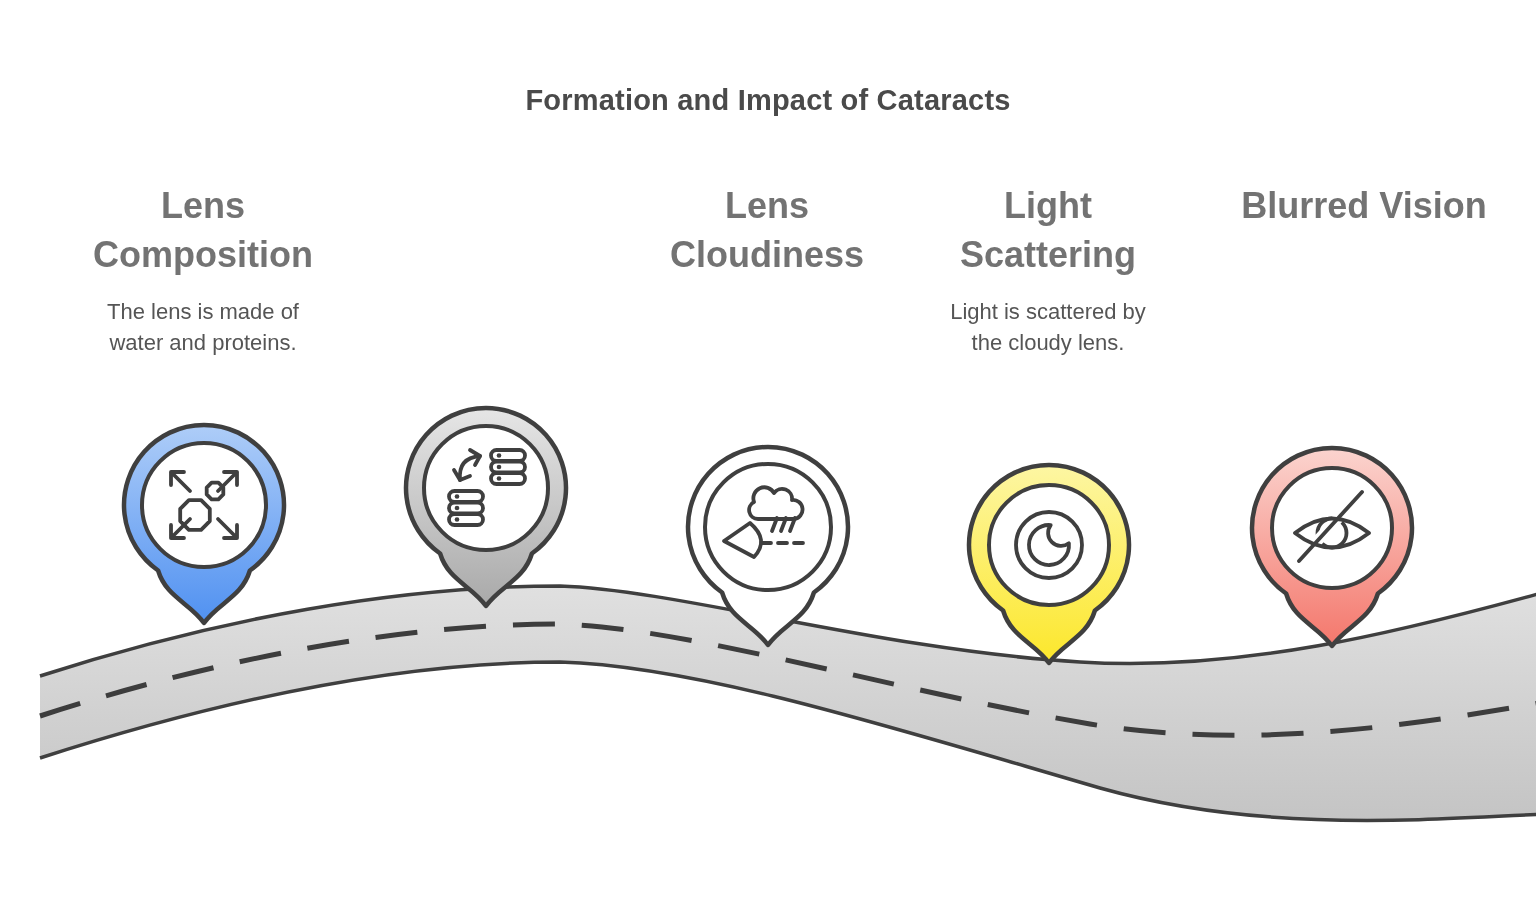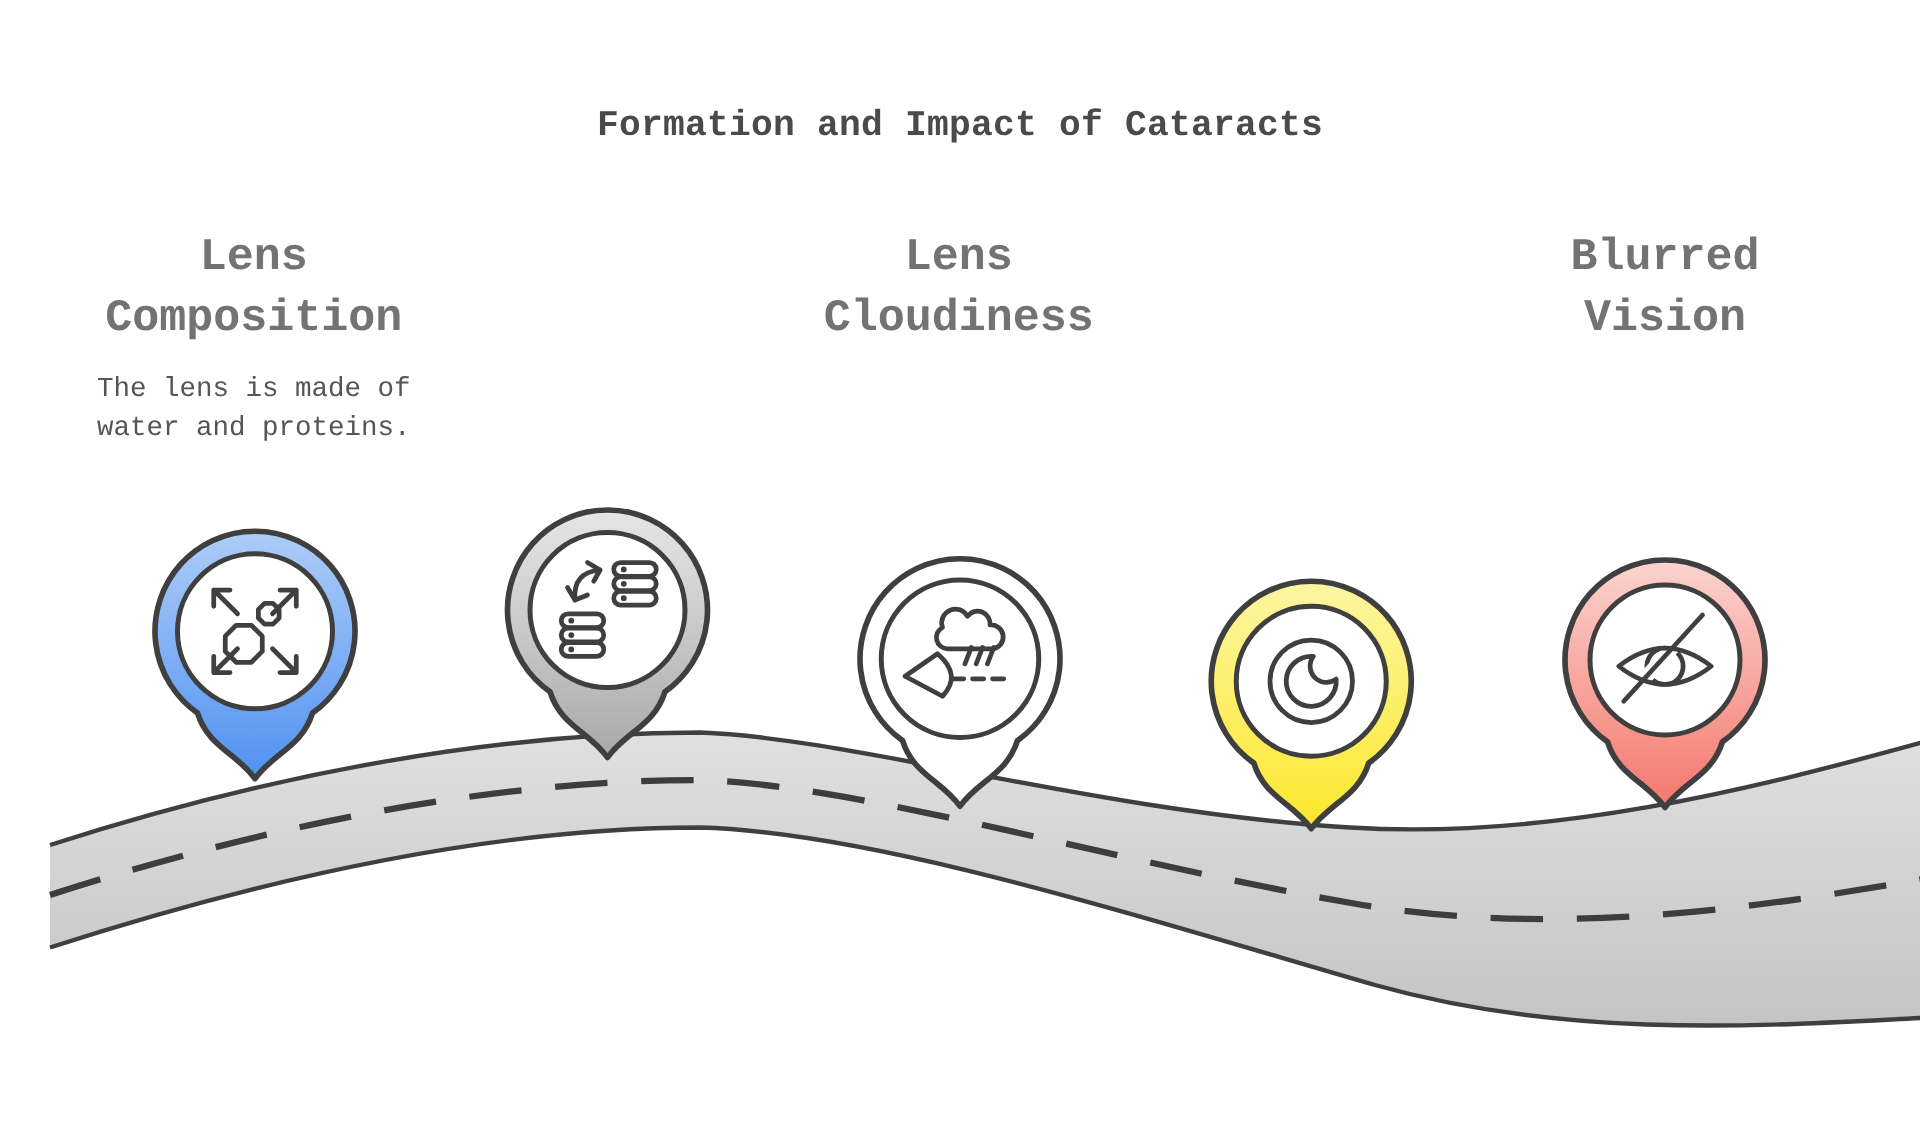--- a/index.html
+++ b/index.html
@@ -1,24 +1,24 @@
 <!DOCTYPE html>
 <html><head>
 <meta charset="utf-8">
 <style>
   html,body{margin:0;padding:0;background:#fff;}
   .canvas{position:relative;width:1536px;height:911px;background:#ffffff;overflow:hidden;
-          font-family:Liberation Mono, monospace;}
+          font-family:Liberation Sans, sans-serif;}
   .title{position:absolute;left:0;top:84px;width:100%;text-align:center;
          font-size:29px;font-weight:700;color:#4a4a4a;letter-spacing:.2px;}
   .col{position:absolute;top:182px;width:280px;text-align:center;}
   .col .h{font-size:36px;font-weight:700;color:#737373;line-height:1.36;
           white-space:pre-line;margin:0 0 17px 0;}
   .col .d{font-size:22px;font-weight:400;color:#555555;line-height:1.4;white-space:pre-line;}
-  .c1{left:63px}.c2{left:345px}.c3{left:627px}.c4{left:908px}.c5{left:1192px}
+  .c1{left:63px}.c2{left:345px}.c3{left:627px}.c4{left:908px}.c5{left:1224px}
   svg.scene{position:absolute;left:0;top:0;}
   .road-fill{stroke:none;}
   .road-edge{fill:none;stroke:#3f3f3f;stroke-width:3.5;}
   .road-dash{fill:none;stroke:#3d3d3d;stroke-width:5;stroke-dasharray:42 27;}
   .pin-outer{stroke:#3f3f3f;stroke-width:4.5;stroke-linejoin:round;}
   .pin-inner{fill:#ffffff;stroke:#3f3f3f;stroke-width:4;}
   .ic{fill:none;stroke:#3f3f3f;stroke-width:3.8;stroke-linecap:round;stroke-linejoin:round;}
   .ic-fill{fill:#3f3f3f;stroke:none;}
 </style>
 </head>
@@ -136,17 +136,23 @@
   <div class="col c1">
     <div class="h">Lens
 Composition</div>
     <div class="d">The lens is made of
 water and proteins.</div>
   </div>
   <div class="col c3">
     <div class="h">Lens
 Cloudiness</div>
   </div>
+  <div class="col c4">
+    <div class="h">Light
+Scattering</div>
+    <div class="d">Light is scattered by
+the cloudy lens.</div>
+  </div>
   <div class="col c5">
     <div class="h">Blurred Vision</div>
   </div>
 
 </div>
 
 </body></html>

